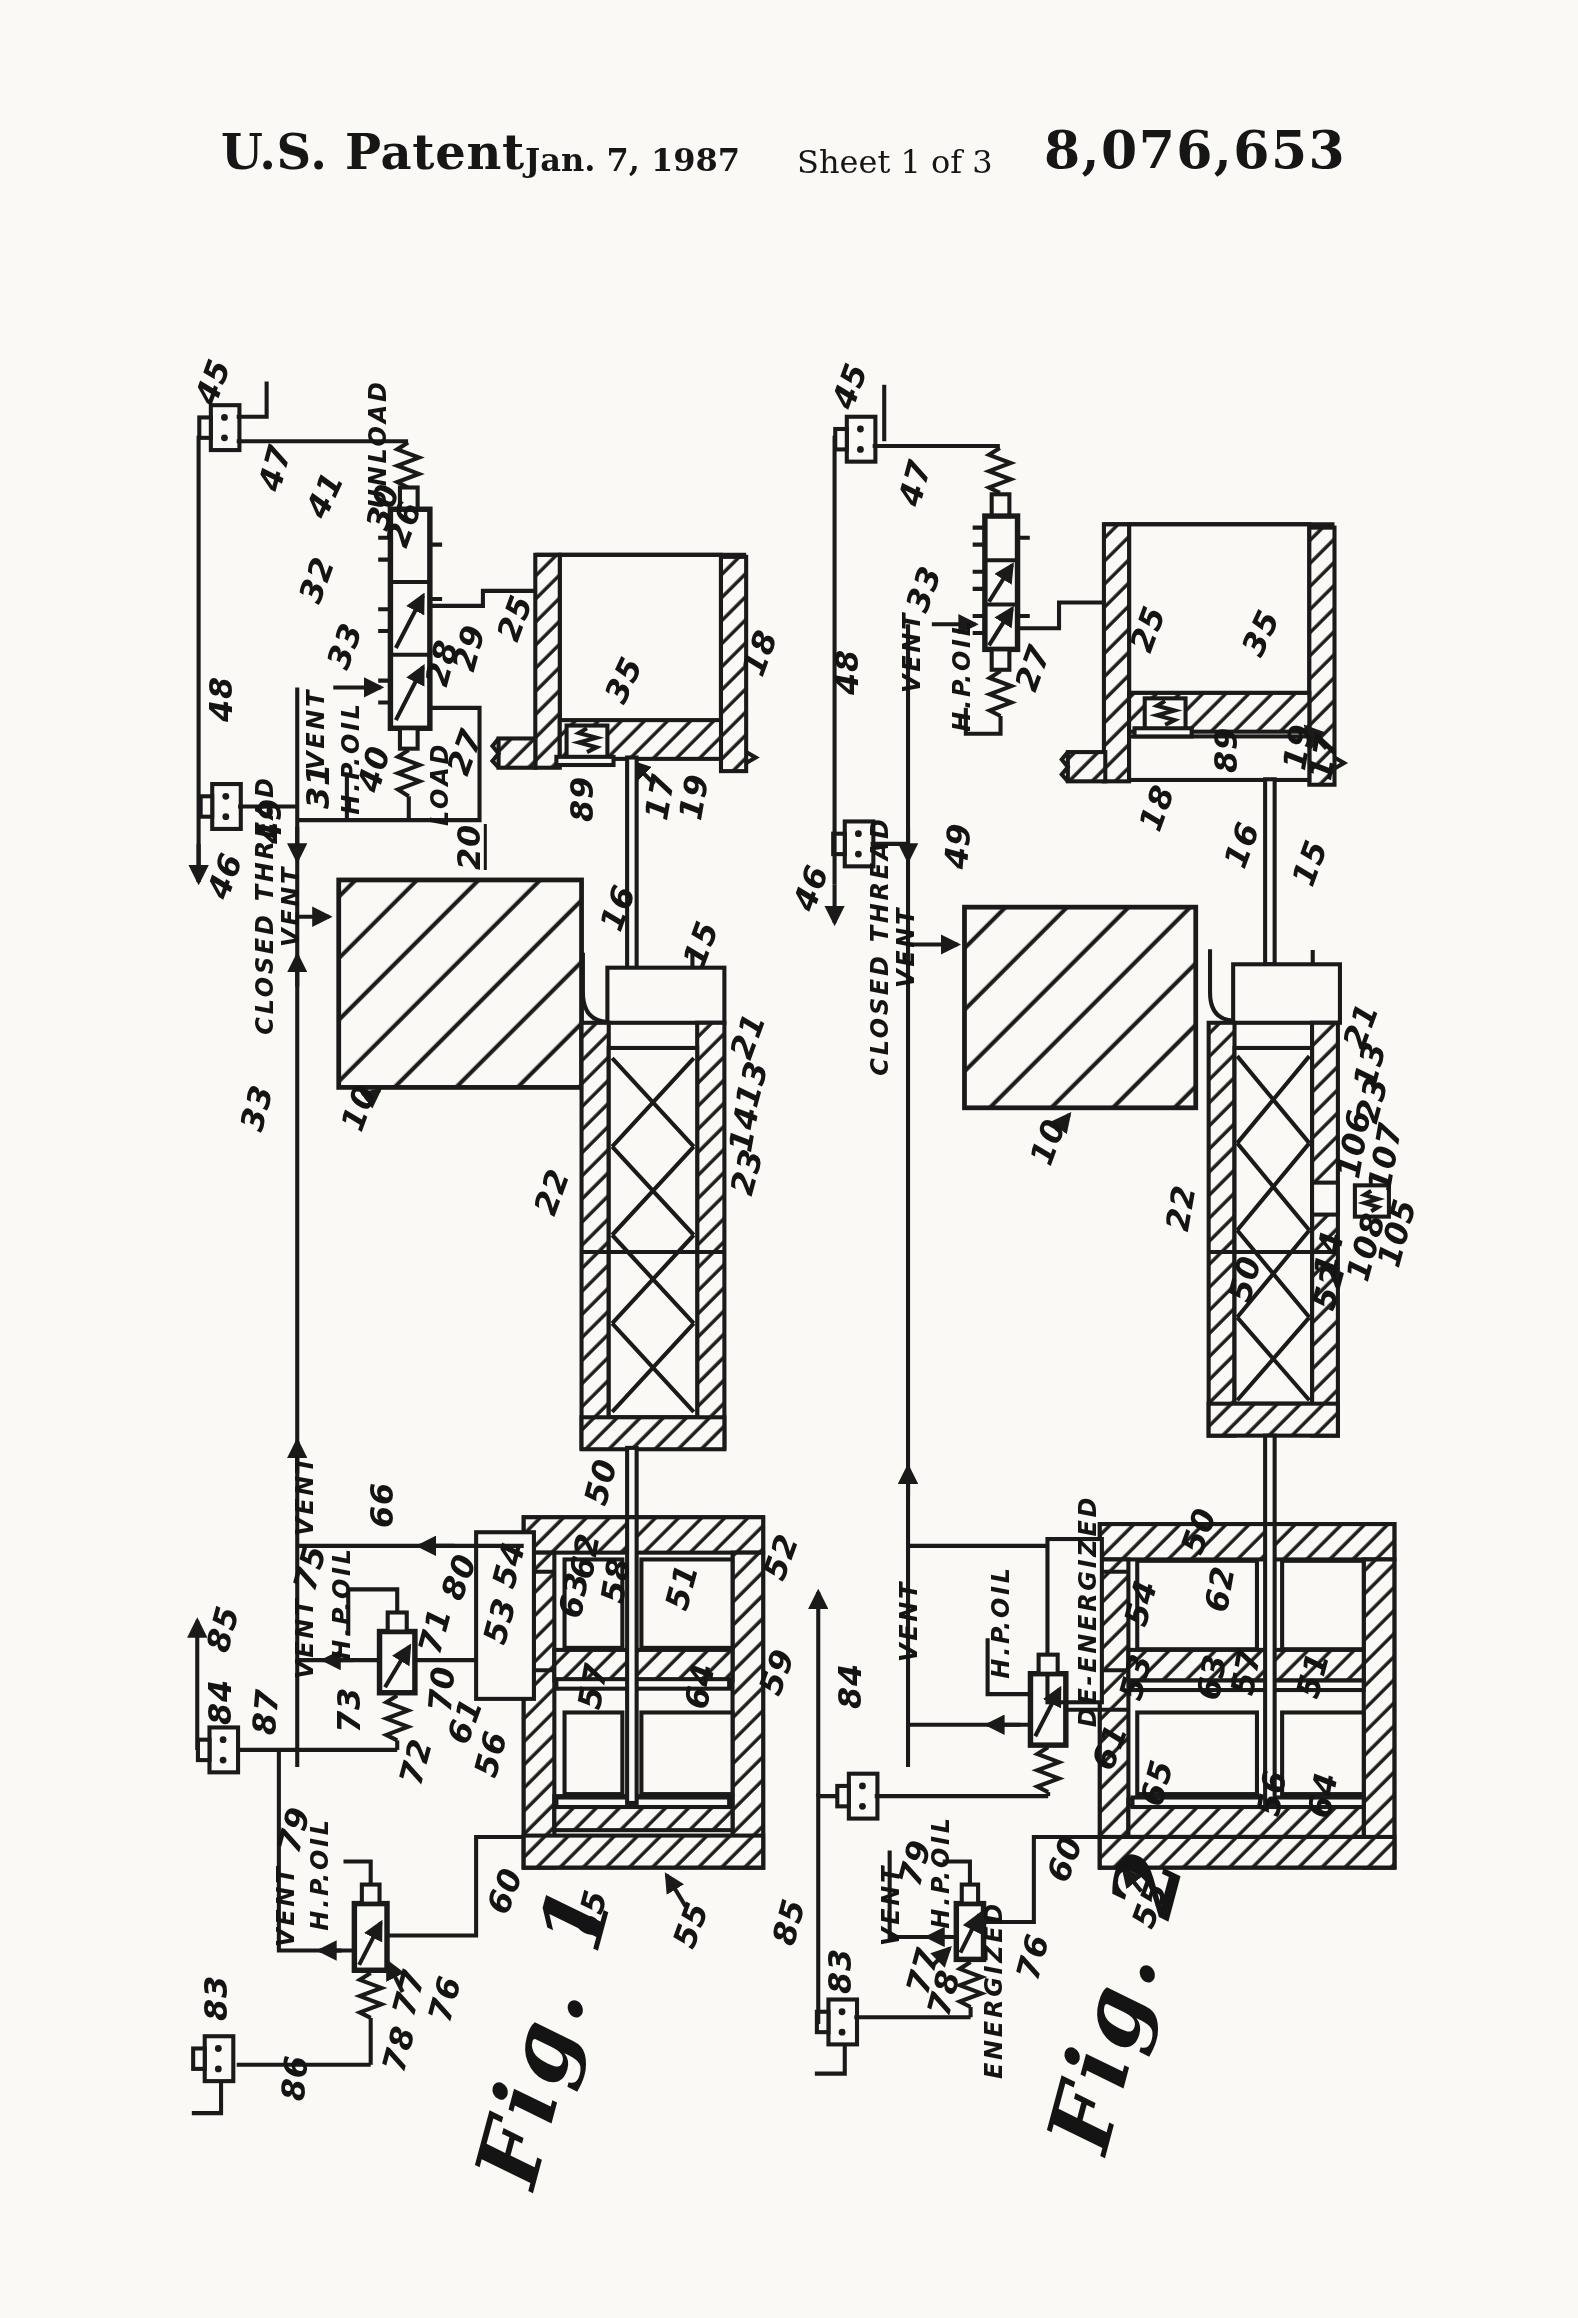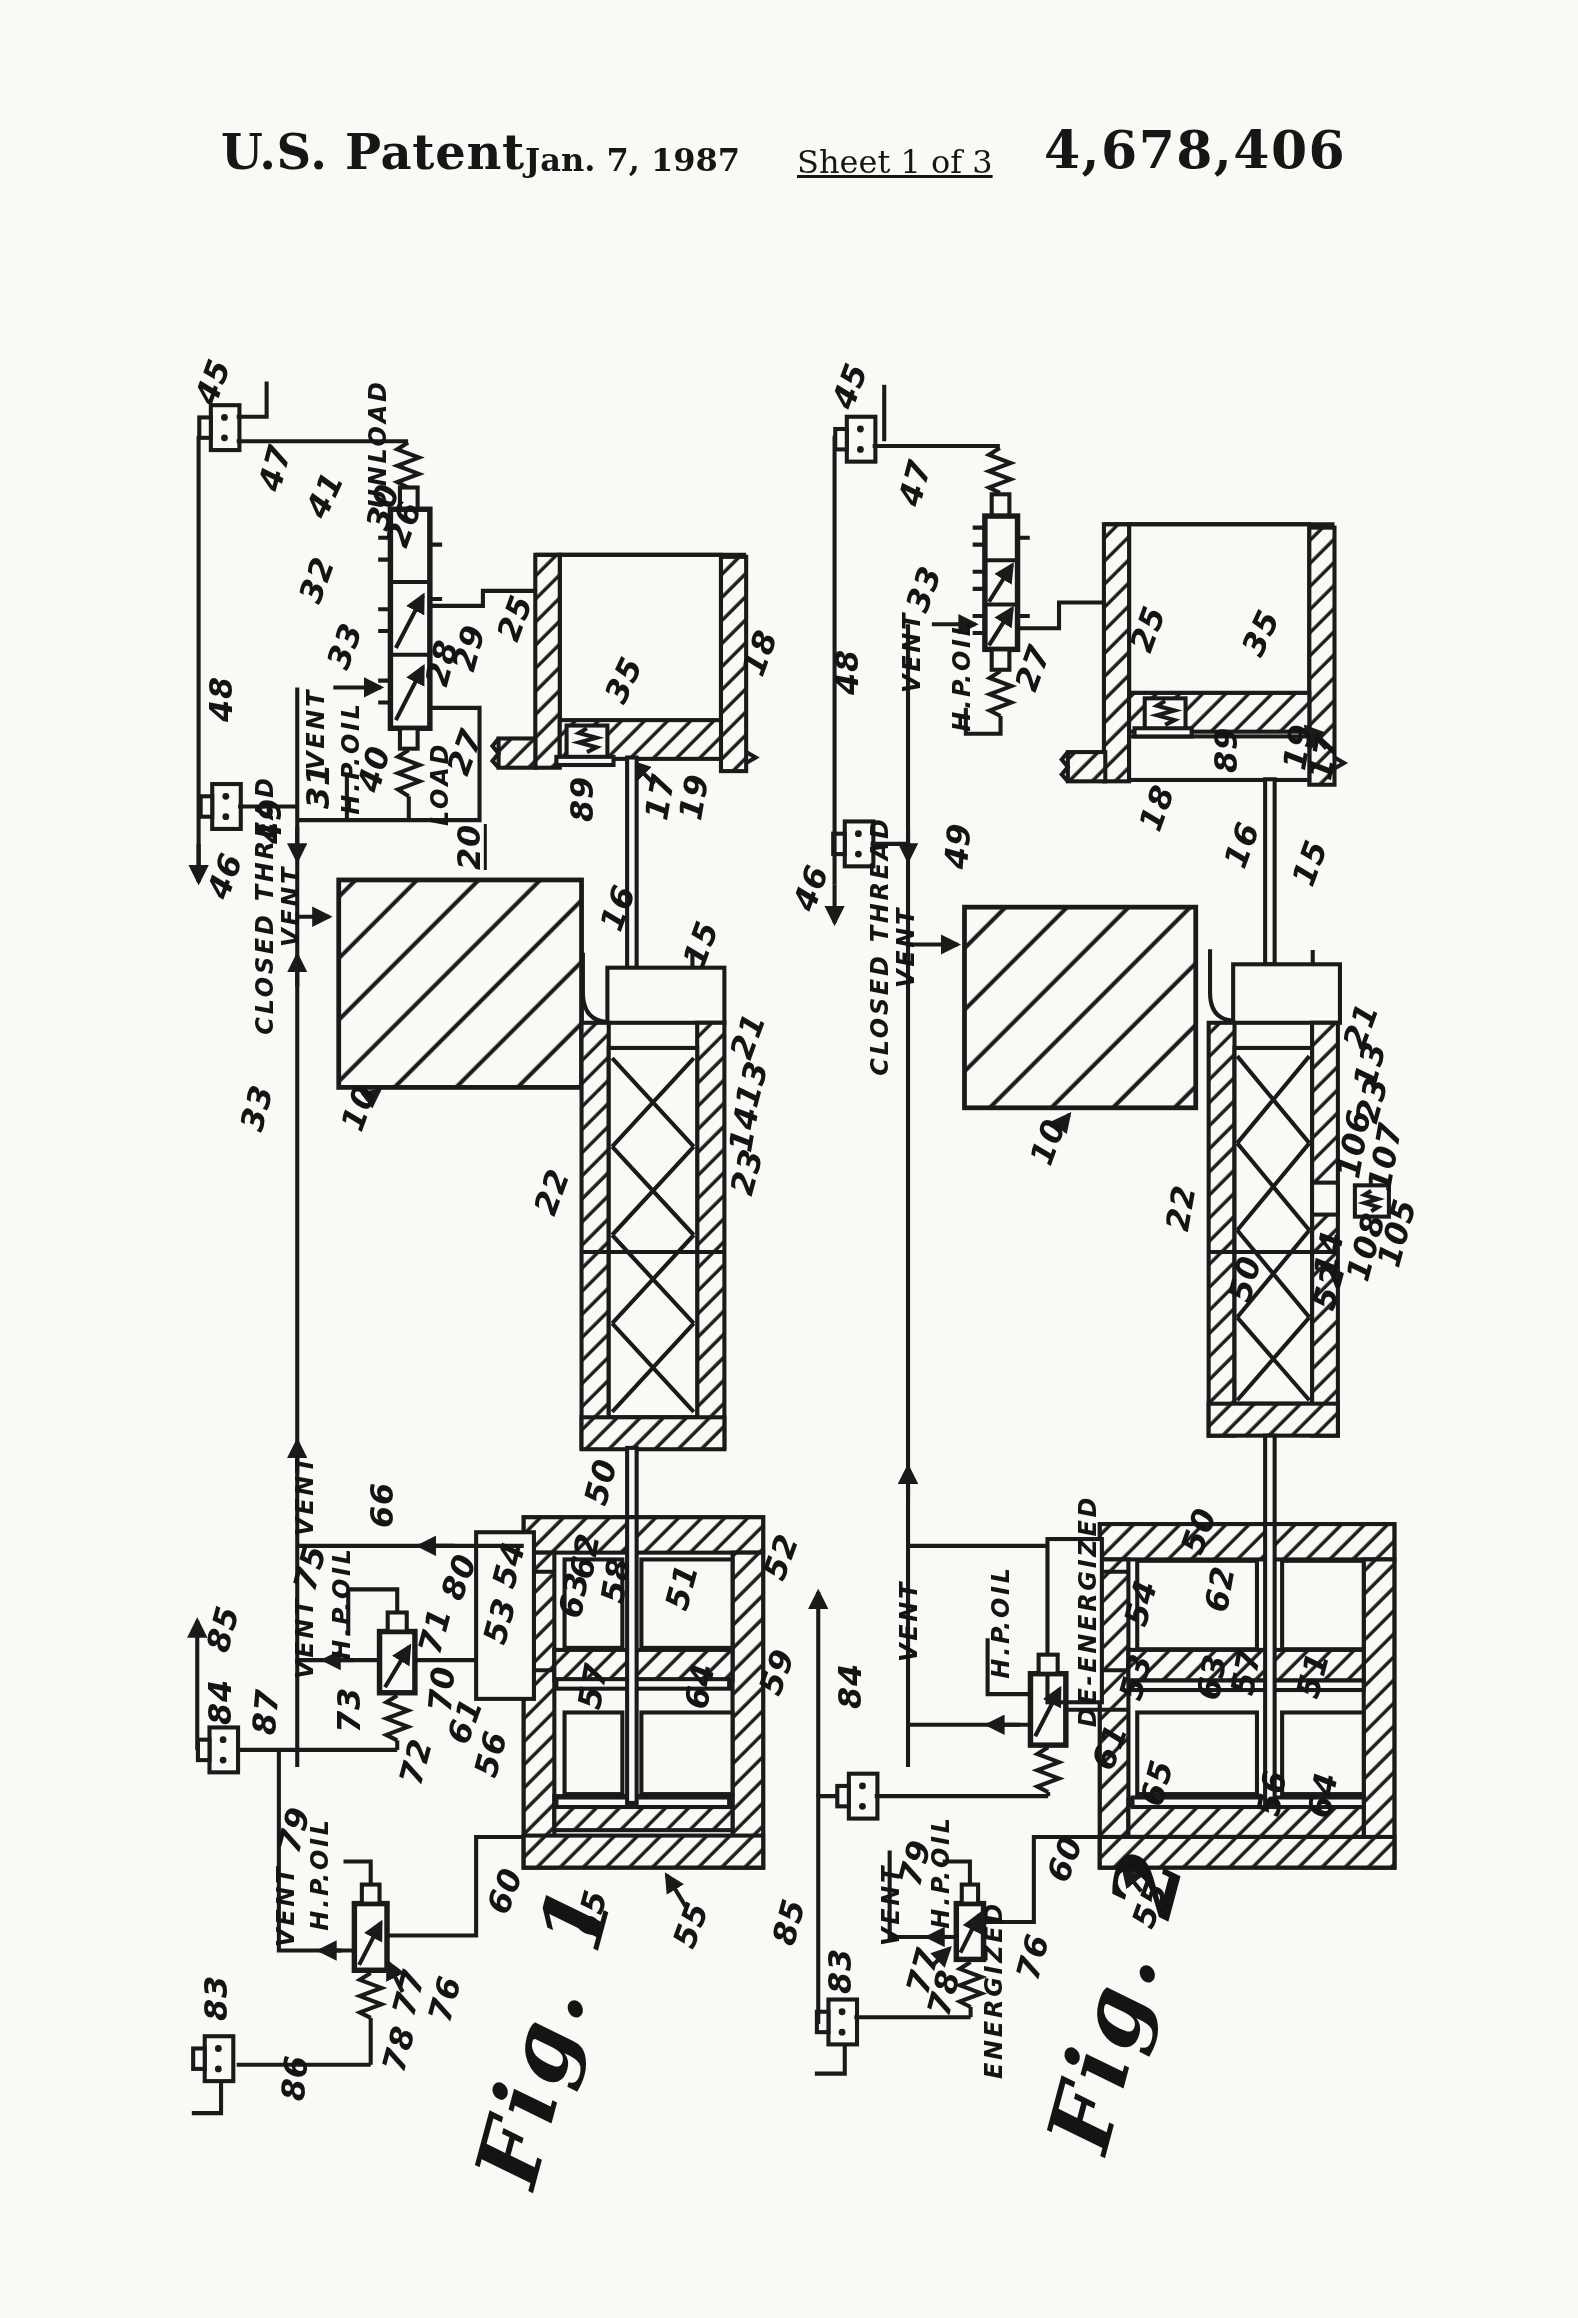--- a/index.html
+++ b/index.html
@@ -2,21 +2,21 @@
 <html style="font-size:11px"><head>
 <meta charset="utf-8">
 <style>
   html,body{margin:0;padding:0;background:#e8e6e0;}
   #page{position:relative;width:1578px;height:2319px;background:#faf9f5;overflow:hidden;
         font-family:"DejaVu Sans",sans-serif;color:#161616;}
   
   .hdr{position:absolute;white-space:nowrap;}
   .hdr-title{left:221px;top:128px;font:700 48px/1 "DejaVu Serif",serif;letter-spacing:0.7px;}
   .hdr-date{left:525px;top:144px;font:600 32px/1 "DejaVu Serif",serif;}
-  .hdr-sheet{left:797px;top:146px;font:400 32px/1 "DejaVu Serif",serif;text-decoration:underline;}
+  .hdr-sheet{left:797px;top:146px;font:400 32px/1 "DejaVu Serif",serif;}
   .hdr-num{left:1044px;top:124px;font:700 52px/1 "DejaVu Serif",serif;letter-spacing:1.4px;}
   
   .dlabel{position:absolute;font:700 italic 32px/0.95 "DejaVu Sans",sans-serif;
           white-space:nowrap;letter-spacing:0.7px;color:#141414;}
   .dlabel.word{font-size:24px;letter-spacing:2.7px;}
   .dlabel.cap{font:700 italic 87px/1 "DejaVu Serif",serif;letter-spacing:5.4px;}
   .dlabel.u{text-decoration:underline;text-underline-offset:4.1px;}
   svg{position:absolute;left:0;top:0;}
   .ln{stroke:#1a1a1a;stroke-width:6;fill:none;}
   .lnb{stroke:#1a1a1a;stroke-width:8;fill:none;}
@@ -25,21 +25,21 @@
   .hzb{fill:url(#hb);stroke:#1a1a1a;stroke-width:7;}
 </style>
 </head>
 <body>
 
 <div id="page">
 
   <div class="hdr hdr-title">U.S. Patent</div>
   <div class="hdr hdr-date">Jan. 7, 1987</div>
   <div class="hdr hdr-sheet">Sheet 1 of 3</div>
-  <div class="hdr hdr-num">4,678,406</div>
+  <div class="hdr hdr-num">8,076,653</div>
 
   <svg width="1578" height="2319" viewBox="0 0 2320 3408">
     <defs>
       <pattern id="hw" width="24" height="24" patternUnits="userSpaceOnUse" patternTransform="rotate(45)">
         <rect width="24" height="24" fill="#faf9f5"></rect>
           <line x1="3" y1="0" x2="3" y2="24" stroke="#1a1a1a" stroke-width="5"></line>
       </pattern>
       <pattern id="hb" width="64" height="64" patternUnits="userSpaceOnUse" patternTransform="rotate(45)">
         <rect width="64" height="64" fill="#faf9f5"></rect>
           <line x1="4" y1="0" x2="4" y2="64" stroke="#1a1a1a" stroke-width="6"></line>

